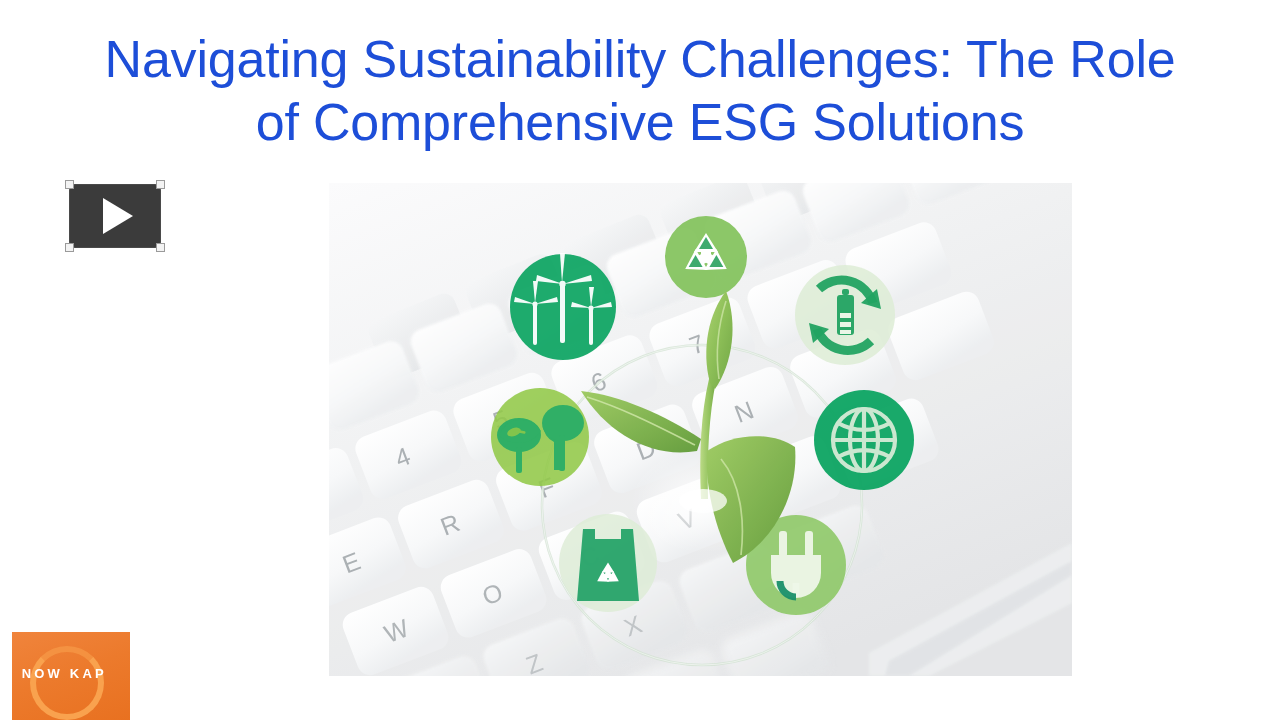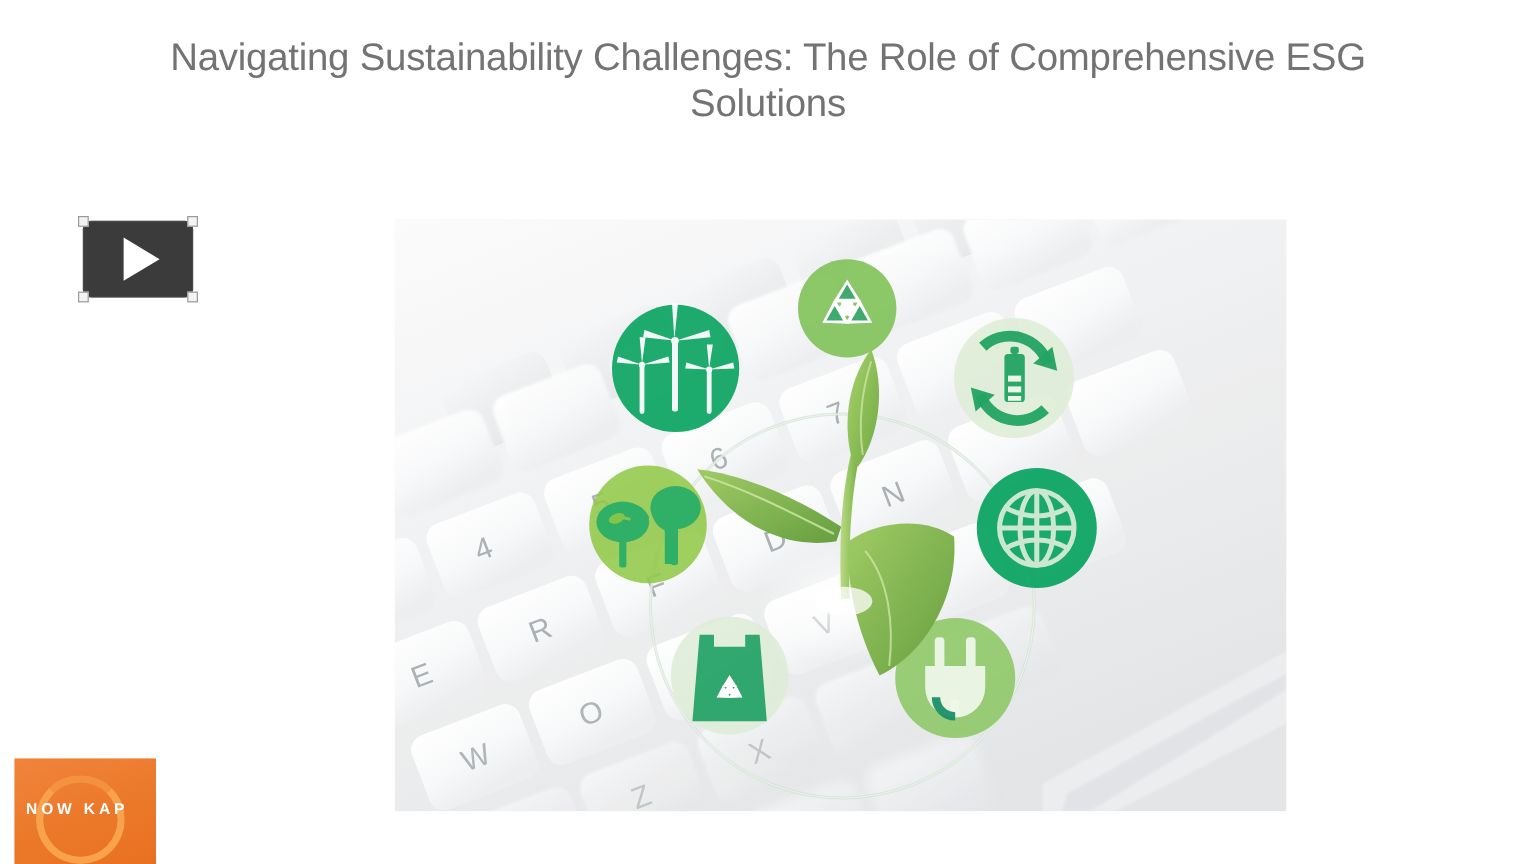--- a/index.html
+++ b/index.html
@@ -15,23 +15,23 @@
     font-family: "Liberation Sans", sans-serif;
   }
 
   
   #slide-title {
     position: absolute;
     left: 90px;
     top: 28px;
     width: 1100px;
     text-align: center;
-    color: #737373;
+    color: #1d4ed8;
     font-family: "Liberation Sans", sans-serif;
-    font-size: 32px;
+    font-size: 52px;
     font-weight: 400;
     line-height: 1.22;
     letter-spacing: -0.2px;
   }
 
   
   #play-button-wrap {
     position: absolute;
     left: 65px;
     top: 180px;

